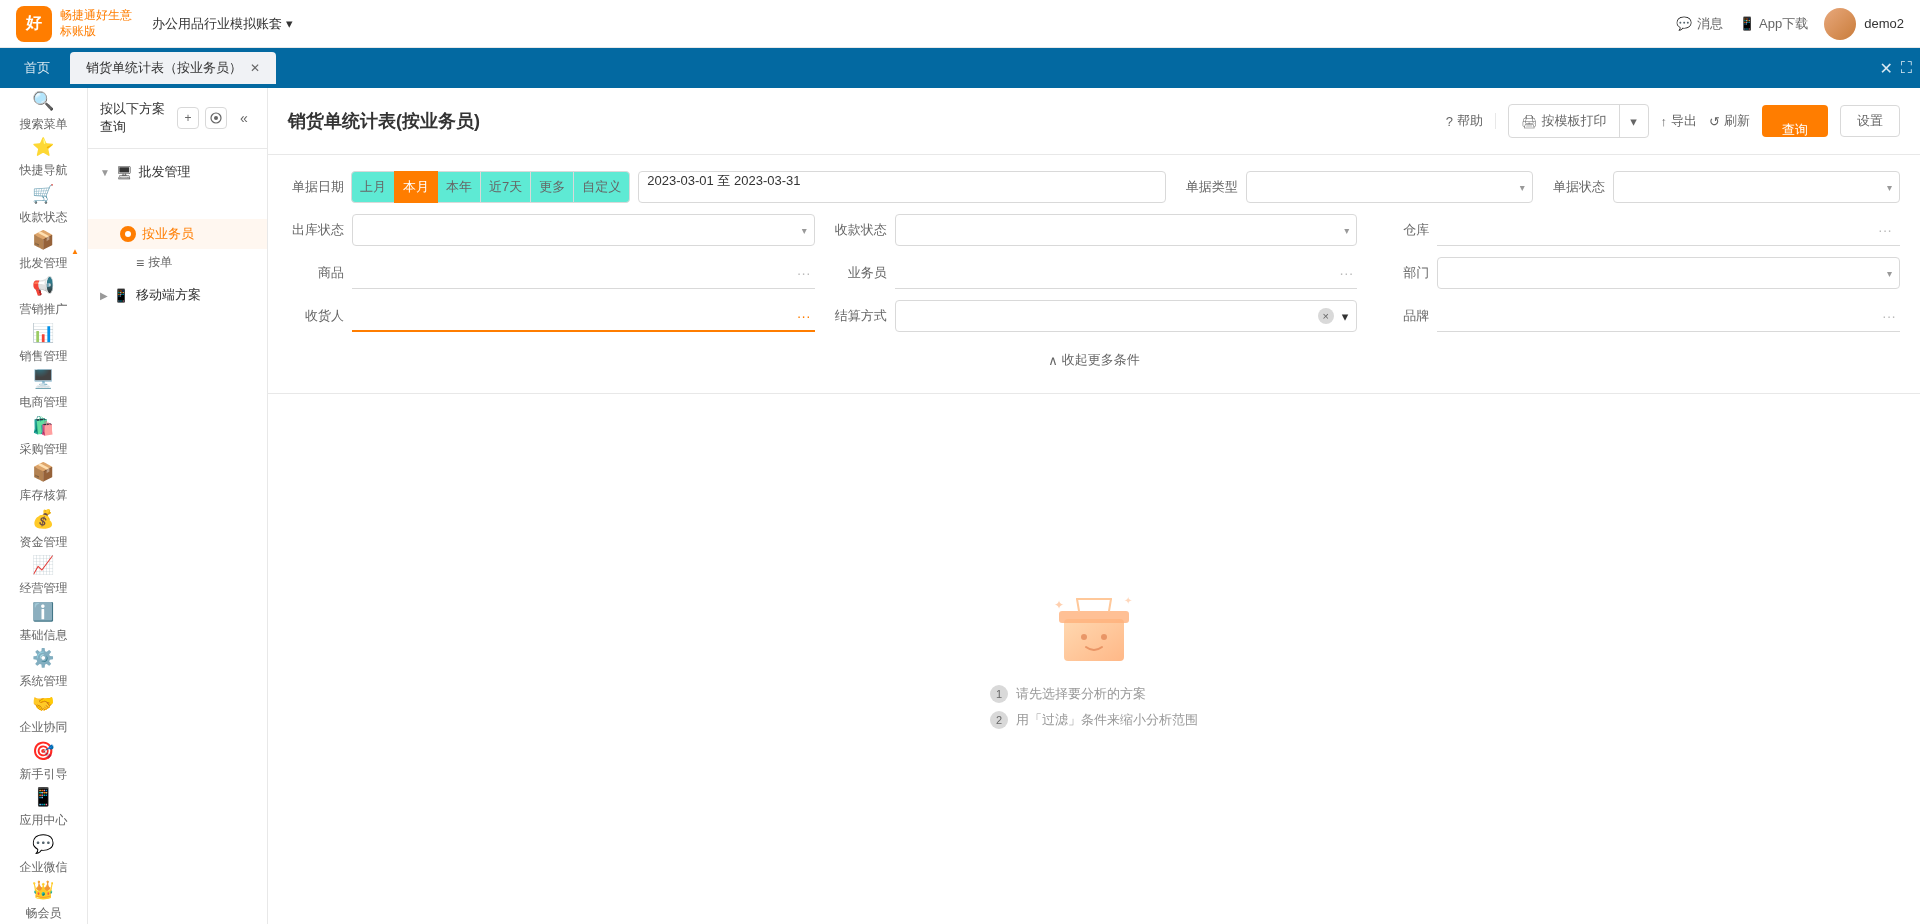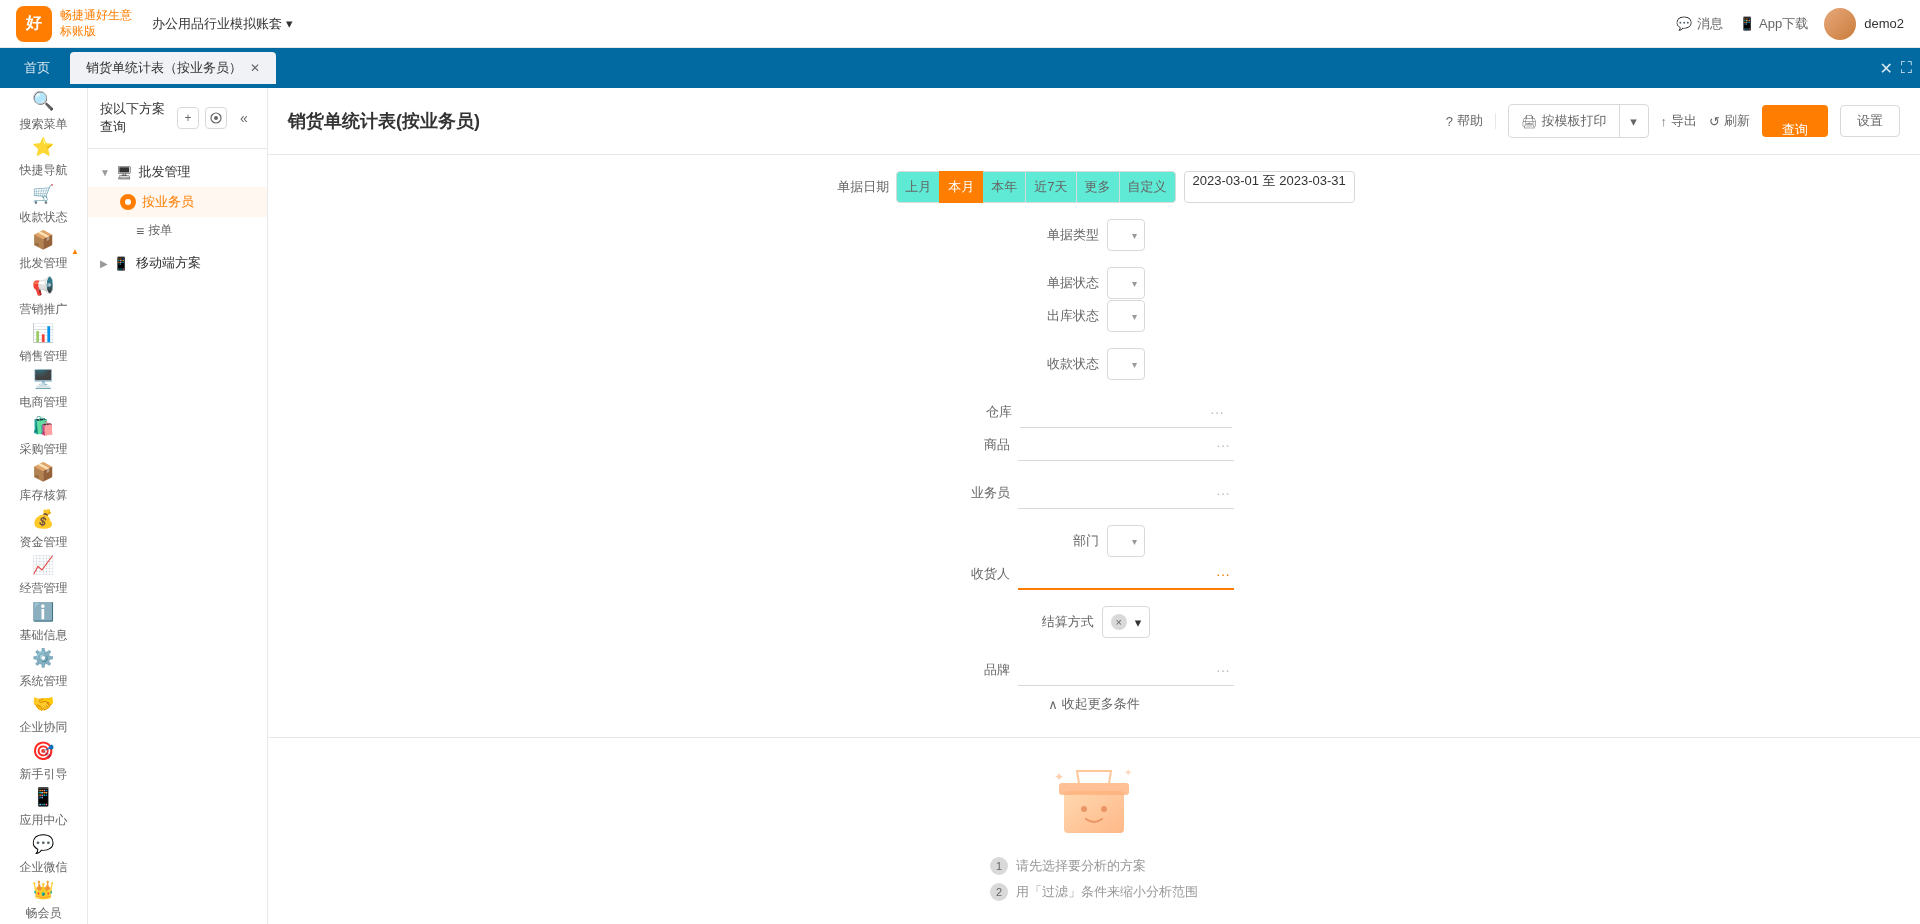--- a/index.html
+++ b/index.html
@@ -144,21 +144,21 @@
       cursor: pointer;
       color: #333;
       font-size: 13px;
     }
     .scheme-group-arrow { font-size: 10px; color: #999; }
     .scheme-child {
       padding: 6px 12px 6px 32px;
       cursor: pointer;
       font-size: 13px;
       color: #666;
-      display: flex; align-items: center; gap: 6px;
+      display: flex; align-items: center; gap: 6px; margin-top: 32px;
     }
     .scheme-child.active { color: #ff7d00; background: #fff7f0; }
     .scheme-subchild {
       padding: 5px 12px 5px 48px;
       cursor: pointer; font-size: 12px; color: #666;
       display: flex; align-items: center; gap: 4px;
     }
     .scheme-group2 { margin-top: 4px; }
 
     
@@ -202,22 +202,21 @@
     .filter-area {
       background: #fff;
       padding: 16px 20px;
       border-bottom: 1px solid #e8e8e8;
       flex-shrink: 0;
     }
     .filter-row {
       display: flex;
       align-items: center;
       gap: 16px;
-      margin-bottom: 1px;
-      flex-direction: column;
+      margin-bottom: 11px;
     }
     .filter-row:last-child { margin-bottom: 0; }
     .filter-item {
       display: flex;
       align-items: center;
       gap: 8px;
       flex: 1;
     }
     .filter-label {
       font-size: 13px;

